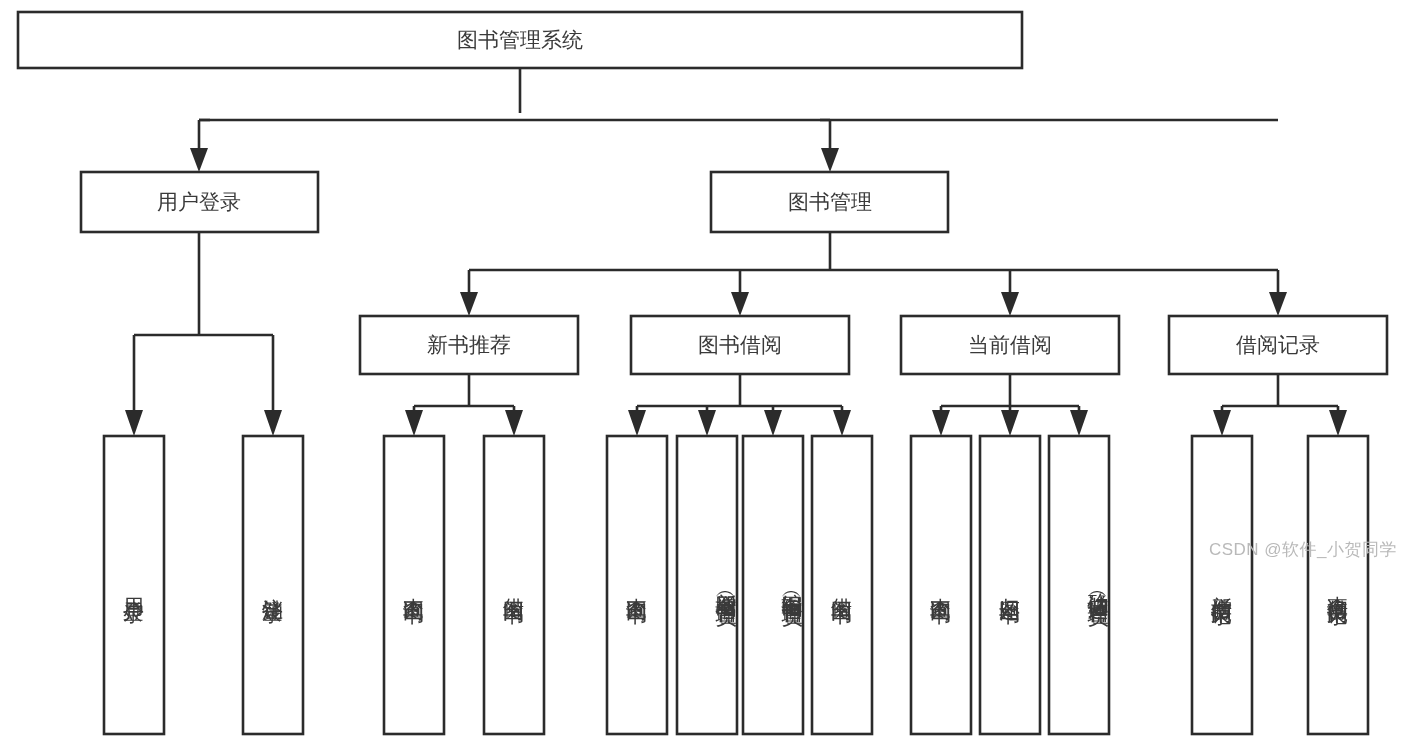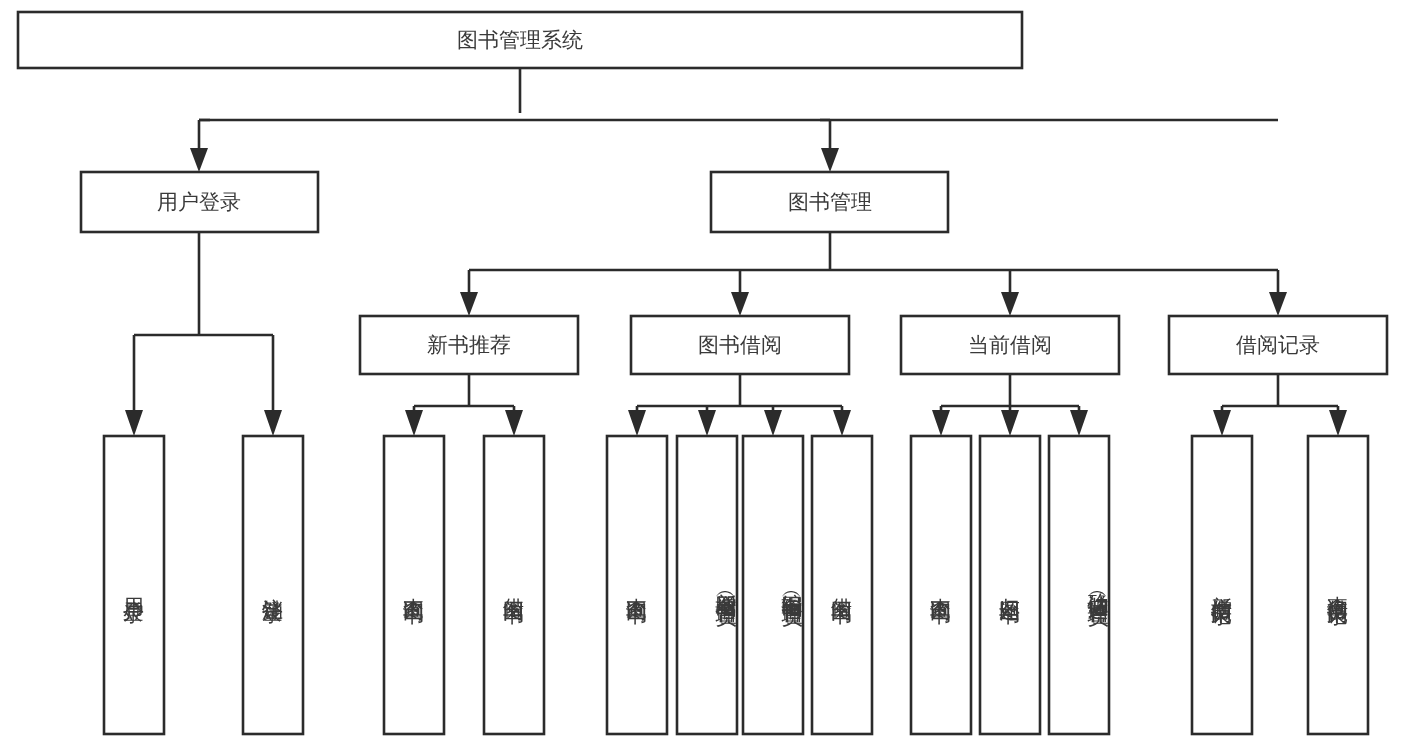--- a/index.html
+++ b/index.html
@@ -221,14 +221,15 @@
   <div class="leaf-label-wrap" style="left:743px; top:440px; width:60px; height:290px; align-items:flex-start;">编辑图书（管理员）</div>
   <div class="leaf-label-wrap" style="left:812px; top:436px; width:60px; height:298px;">借阅图书</div>
 
   <div class="leaf-label-wrap" style="left:911px; top:436px; width:60px; height:298px;">查询图书</div>
   <div class="leaf-label-wrap" style="left:980px; top:436px; width:60px; height:298px;">归还图书</div>
   <div class="leaf-label-wrap" style="left:1049px; top:440px; width:60px; height:290px; align-items:flex-start;">确认归还（管理员）</div>
 
   <div class="leaf-label-wrap" style="left:1192px; top:436px; width:60px; height:298px;">新增借阅记录</div>
   <div class="leaf-label-wrap" style="left:1308px; top:436px; width:60px; height:298px;">查询借阅记录</div>
 
+  <div id="watermark">CSDN @软件_小贺同学</div>
 
 </div>
 
 </body></html>

